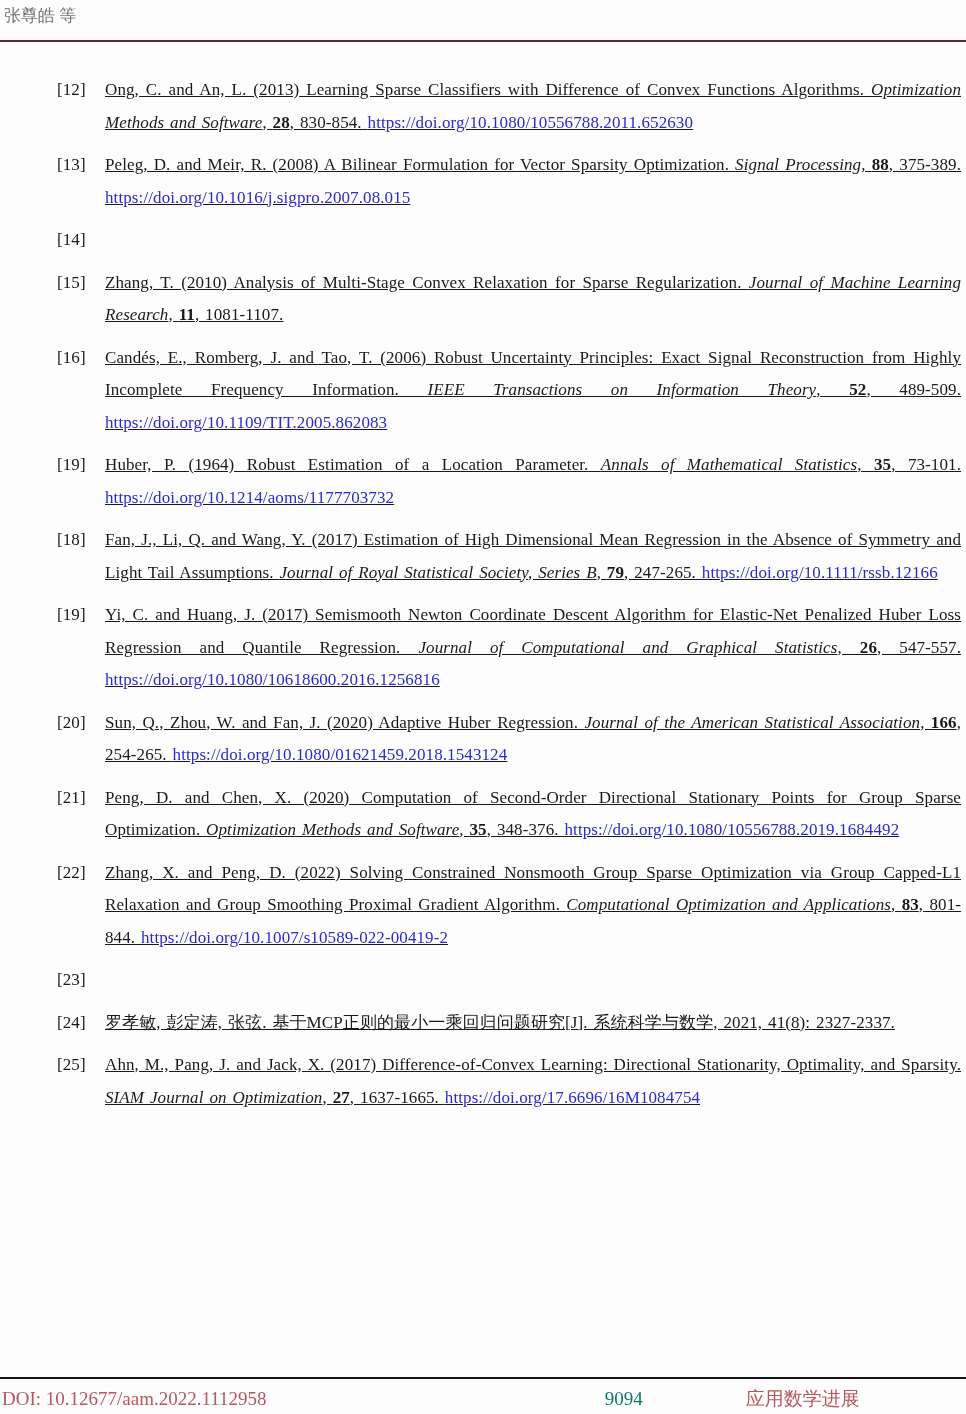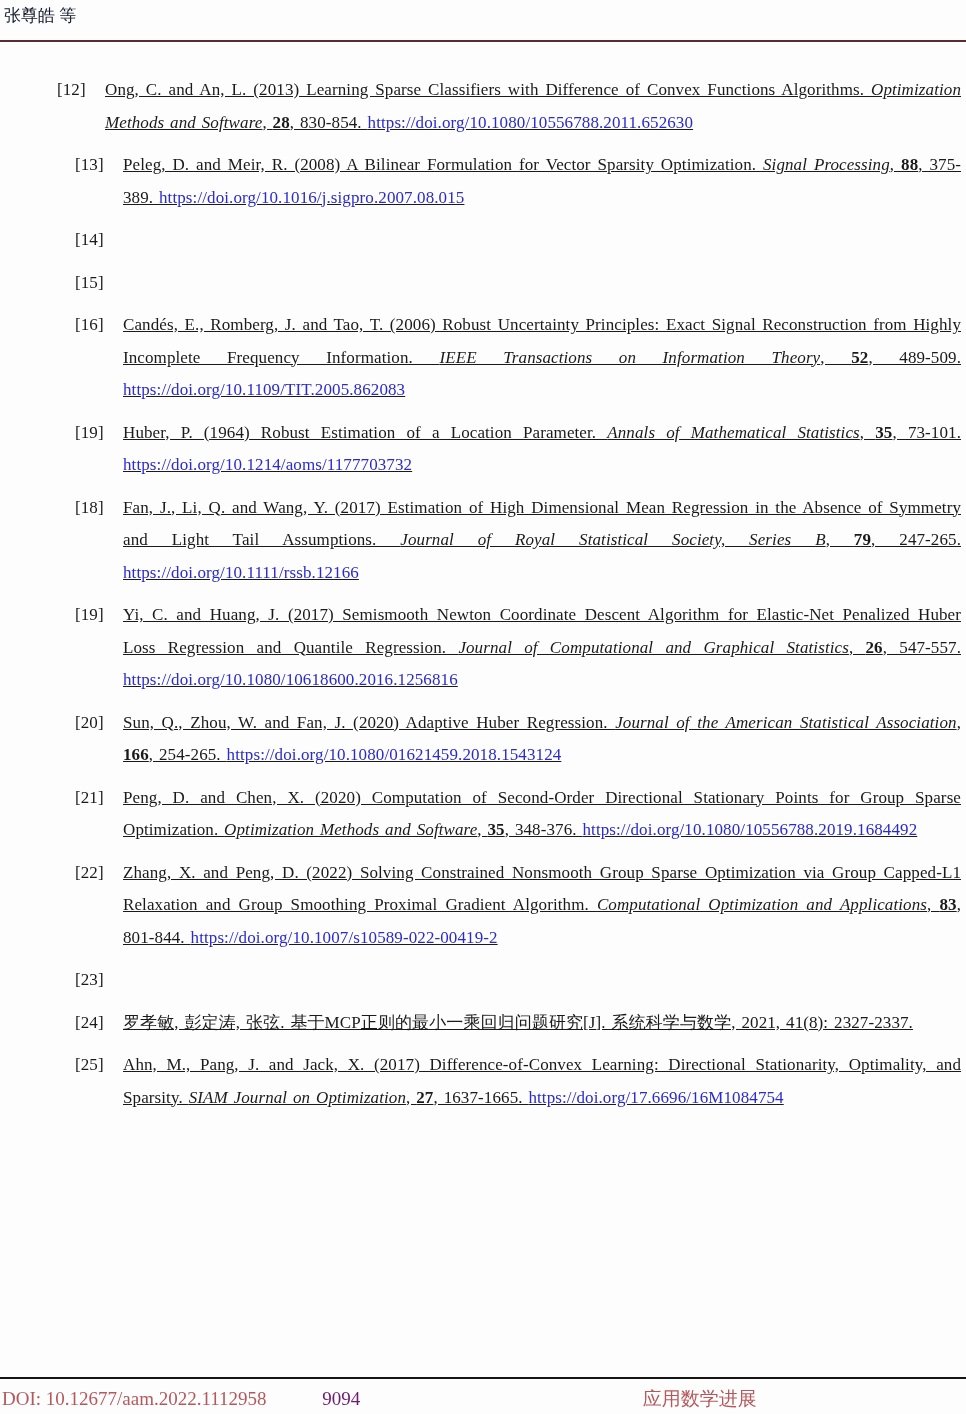--- a/index.html
+++ b/index.html
@@ -6,39 +6,39 @@
   body {
     width: 966px; height: 1414px;
     background: #fdfdfd;
     font-family: "Liberation Serif", "DejaVu Serif", serif;
     color: #1a1a1a;
     position: relative;
     overflow: hidden;
   }
   .running-head {
     position: absolute; top: 4px; left: 4px;
-    font-size: 17px; color: #0f172a;
+    font-size: 17px; color: #737373;
   }
   .top-rule {
     position: absolute; top: 40px; left: 0;
     width: 966px; height: 2px;
     background: #5a2a35;
   }
   .refs {
     position: absolute; top: 74px; left: 0;
     width: 966px;
   }
   .ref {
     display: flex;
     font-size: 17px;
     line-height: 32.5px;
     letter-spacing: 0.1px;
     word-spacing: 1.5px;
   }
-  .ref + .ref { margin-top: 10px; padding-left: 18px; }
+  .ref + .ref { margin-top: 10px; }
   .ref-num {
     flex: none;
     width: 48px;
     margin-left: 57px;
   }
   .ref-body {
     flex: 1;
     text-align: justify;
     padding-right: 5px;
     text-decoration: underline;
@@ -60,22 +60,22 @@
     position: absolute; top: 1388px; left: 0;
     width: 966px;
     display: flex;
     font-size: 19px;
     line-height: 22px;
     box-sizing: border-box;
     padding: 0 3px 0 2px;
   }
   .footer > span { flex: 1; }
   .footer-doi { color: #b5585c; text-align: left; }
-  .footer-page { color: #701a75; text-align: left; }
-  .footer-journal { color: #b5585c; text-align: left; }
+  .footer-page { color: #0f766e; text-align: right; }
+  .footer-journal { color: #b5585c; text-align: center; }
 </style>
 </head>
 <body>
 
 <div class="page">
 
   <div class="running-head">张尊皓 等</div>
 
   <div class="top-rule"></div>
 
@@ -86,20 +86,21 @@
       </div>
       <div class="ref">
         <span class="ref-num">[13]</span>
         <div class="ref-body"><span class="seg-p">Peleg, D. and Meir, R. (2008) A Bilinear Formulation for Vector Sparsity Optimization. </span><span class="seg-i">Signal Processing</span><span class="seg-p">, </span><span class="seg-b">88</span><span class="seg-p">, 375-389. </span><a class="seg-a">https://doi.org/10.1016/j.sigpro.2007.08.015</a></div>
       </div>
       <div class="ref">
         <span class="ref-num">[14]</span>
       </div>
       <div class="ref">
         <span class="ref-num">[15]</span>
+        <div class="ref-body"><span class="seg-p">Zhang, T. (2010) Analysis of Multi-Stage Convex Relaxation for Sparse Regularization. </span><span class="seg-i">Journal of Machine Learning Research</span><span class="seg-p">, </span><span class="seg-b">11</span><span class="seg-p">, 1081-1107.</span></div>
       </div>
       <div class="ref">
         <span class="ref-num">[16]</span>
         <div class="ref-body"><span class="seg-p">Candés, E., Romberg, J. and Tao, T. (2006) Robust Uncertainty Principles: Exact Signal Reconstruction from Highly Incomplete Frequency Information. </span><span class="seg-i">IEEE Transactions on Information Theory</span><span class="seg-p">, </span><span class="seg-b">52</span><span class="seg-p">, 489-509. </span><a class="seg-a">https://doi.org/10.1109/TIT.2005.862083</a></div>
       </div>
       <div class="ref">
         <span class="ref-num">[19]</span>
         <div class="ref-body"><span class="seg-p">Huber, P. (1964) Robust Estimation of a Location Parameter. </span><span class="seg-i">Annals of Mathematical Statistics</span><span class="seg-p">, </span><span class="seg-b">35</span><span class="seg-p">, 73-101. </span><a class="seg-a">https://doi.org/10.1214/aoms/1177703732</a></div>
       </div>
       <div class="ref">

